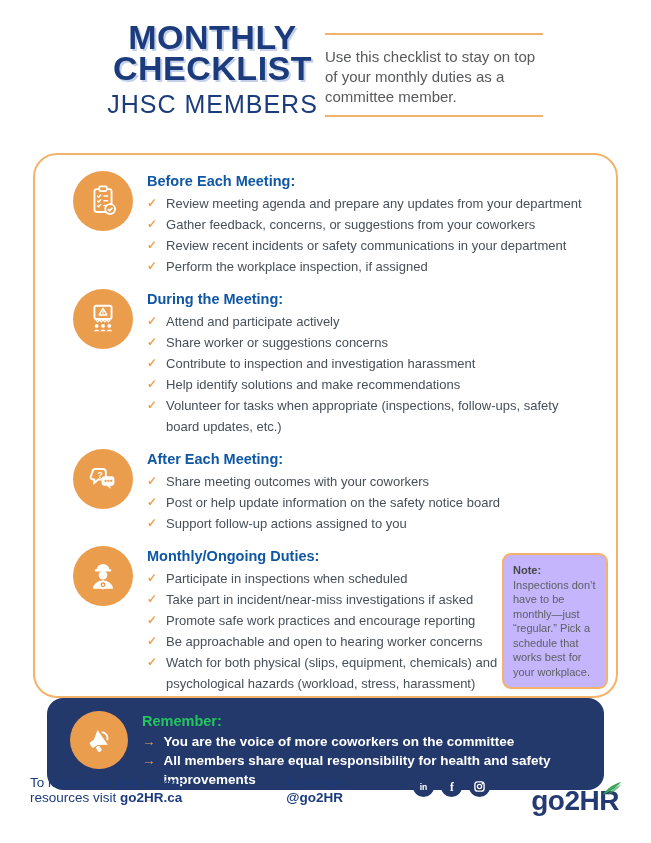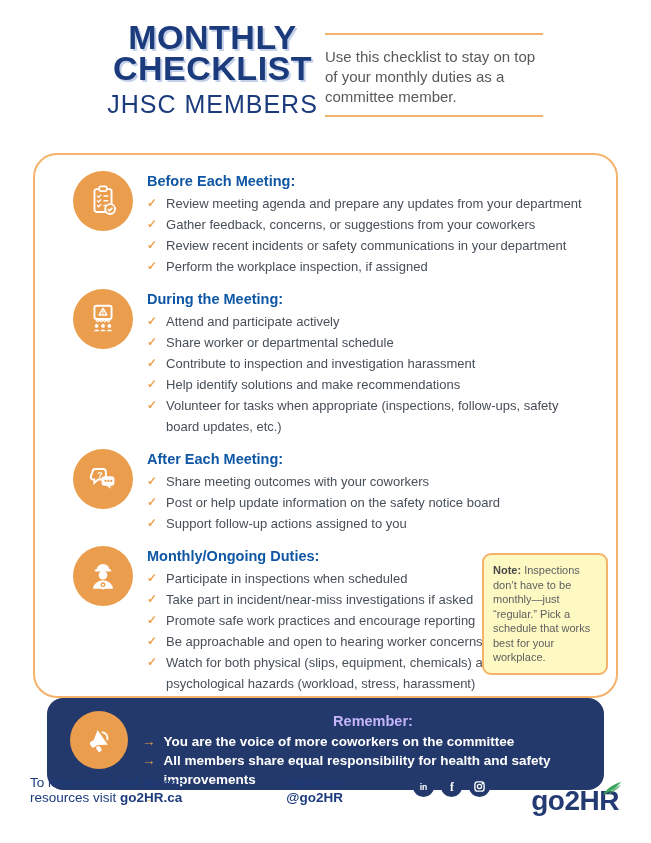--- a/index.html
+++ b/index.html
@@ -23,31 +23,31 @@
   .icon-circle{width:60px;height:60px;border-radius:50%;background:#eb9d4e;flex:none;
                display:flex;align-items:center;justify-content:center;}
   .section-content{padding-top:1px;}
   .section-heading{margin:0 0 3px 0;font-size:14.5px;line-height:18px;font-weight:bold;color:#0f57a5;}
   .check-list{list-style:none;margin:0;padding:0;}
   .check-item{display:flex;gap:9px;font-size:13px;line-height:21px;color:#474f58;align-items:flex-start;}
   .check{color:#efa14f;font-weight:bold;flex:none;font-size:12px;line-height:21px;}
   .check-item .txt{max-width:420px;}
   .duty-section.narrow .check-item .txt{max-width:360px;}
 
-  .note-box{position:absolute;top:398px;right:8px;width:126px;box-sizing:border-box;
+  .note-box{position:absolute;top:398px;right:8px;width:106px;box-sizing:border-box;
             border:2px solid #f5b269;border-radius:9px;padding:8px 9px;
-            font-size:11px;line-height:14.5px;color:#5f6062;background:#fef9c3;}
+            font-size:11px;line-height:14.5px;color:#5f6062;background:#c4b5fd;}
   .note-label{font-weight:bold;color:#474747;}
 
   
   .remember-box{position:absolute;top:698px;left:47px;width:557px;height:92px;box-sizing:border-box;
                 background:#24396b;border-radius:16px;display:flex;gap:14px;padding:13px 0 0 23px;}
   .remember-box .icon-circle{width:58px;height:58px;}
   .remember-content{padding-top:2px;}
-  .remember-heading{margin:0 0 2px 0;font-size:14.5px;line-height:17px;font-weight:bold;color:#c4b5fd;text-align:center;}
+  .remember-heading{margin:0 0 2px 0;font-size:14.5px;line-height:17px;font-weight:bold;color:#22c55e;}
   .remember-list{list-style:none;margin:0;padding:0;}
   .remember-item{display:flex;gap:8px;font-size:13.5px;line-height:19px;color:#fff;font-weight:600;}
   .arrow{color:#f2a14b;font-weight:bold;flex:none;}
 
   
   .footer{position:absolute;left:0;bottom:16px;width:100%;height:52px;display:flex;
           box-sizing:border-box;padding:0 20px 6px 30px;color:#1b3b7d;font-size:13.5px;gap:40px;}
   .bold-link{font-weight:bold;color:#1b3b7d;text-decoration:none;cursor:pointer;}
   .footer-follow{margin-left:42px;}
   .social-row{display:flex;gap:5px;margin-left:20px;}
@@ -127,21 +127,21 @@
           </div>
           <div class="section-content">
             <h3 class="section-heading">During the Meeting:</h3>
             <ul class="check-list">
               <li class="check-item">
                 <span class="check">✓</span>
                 <span class="txt">Attend and participate actively</span>
               </li>
               <li class="check-item">
                 <span class="check">✓</span>
-                <span class="txt">Share worker or departmental schedule</span>
+                <span class="txt">Share worker or suggestions concerns</span>
               </li>
               <li class="check-item">
                 <span class="check">✓</span>
                 <span class="txt">Contribute to inspection and investigation harassment</span>
               </li>
               <li class="check-item">
                 <span class="check">✓</span>
                 <span class="txt">Help identify solutions and make recommendations</span>
               </li>
               <li class="check-item">

